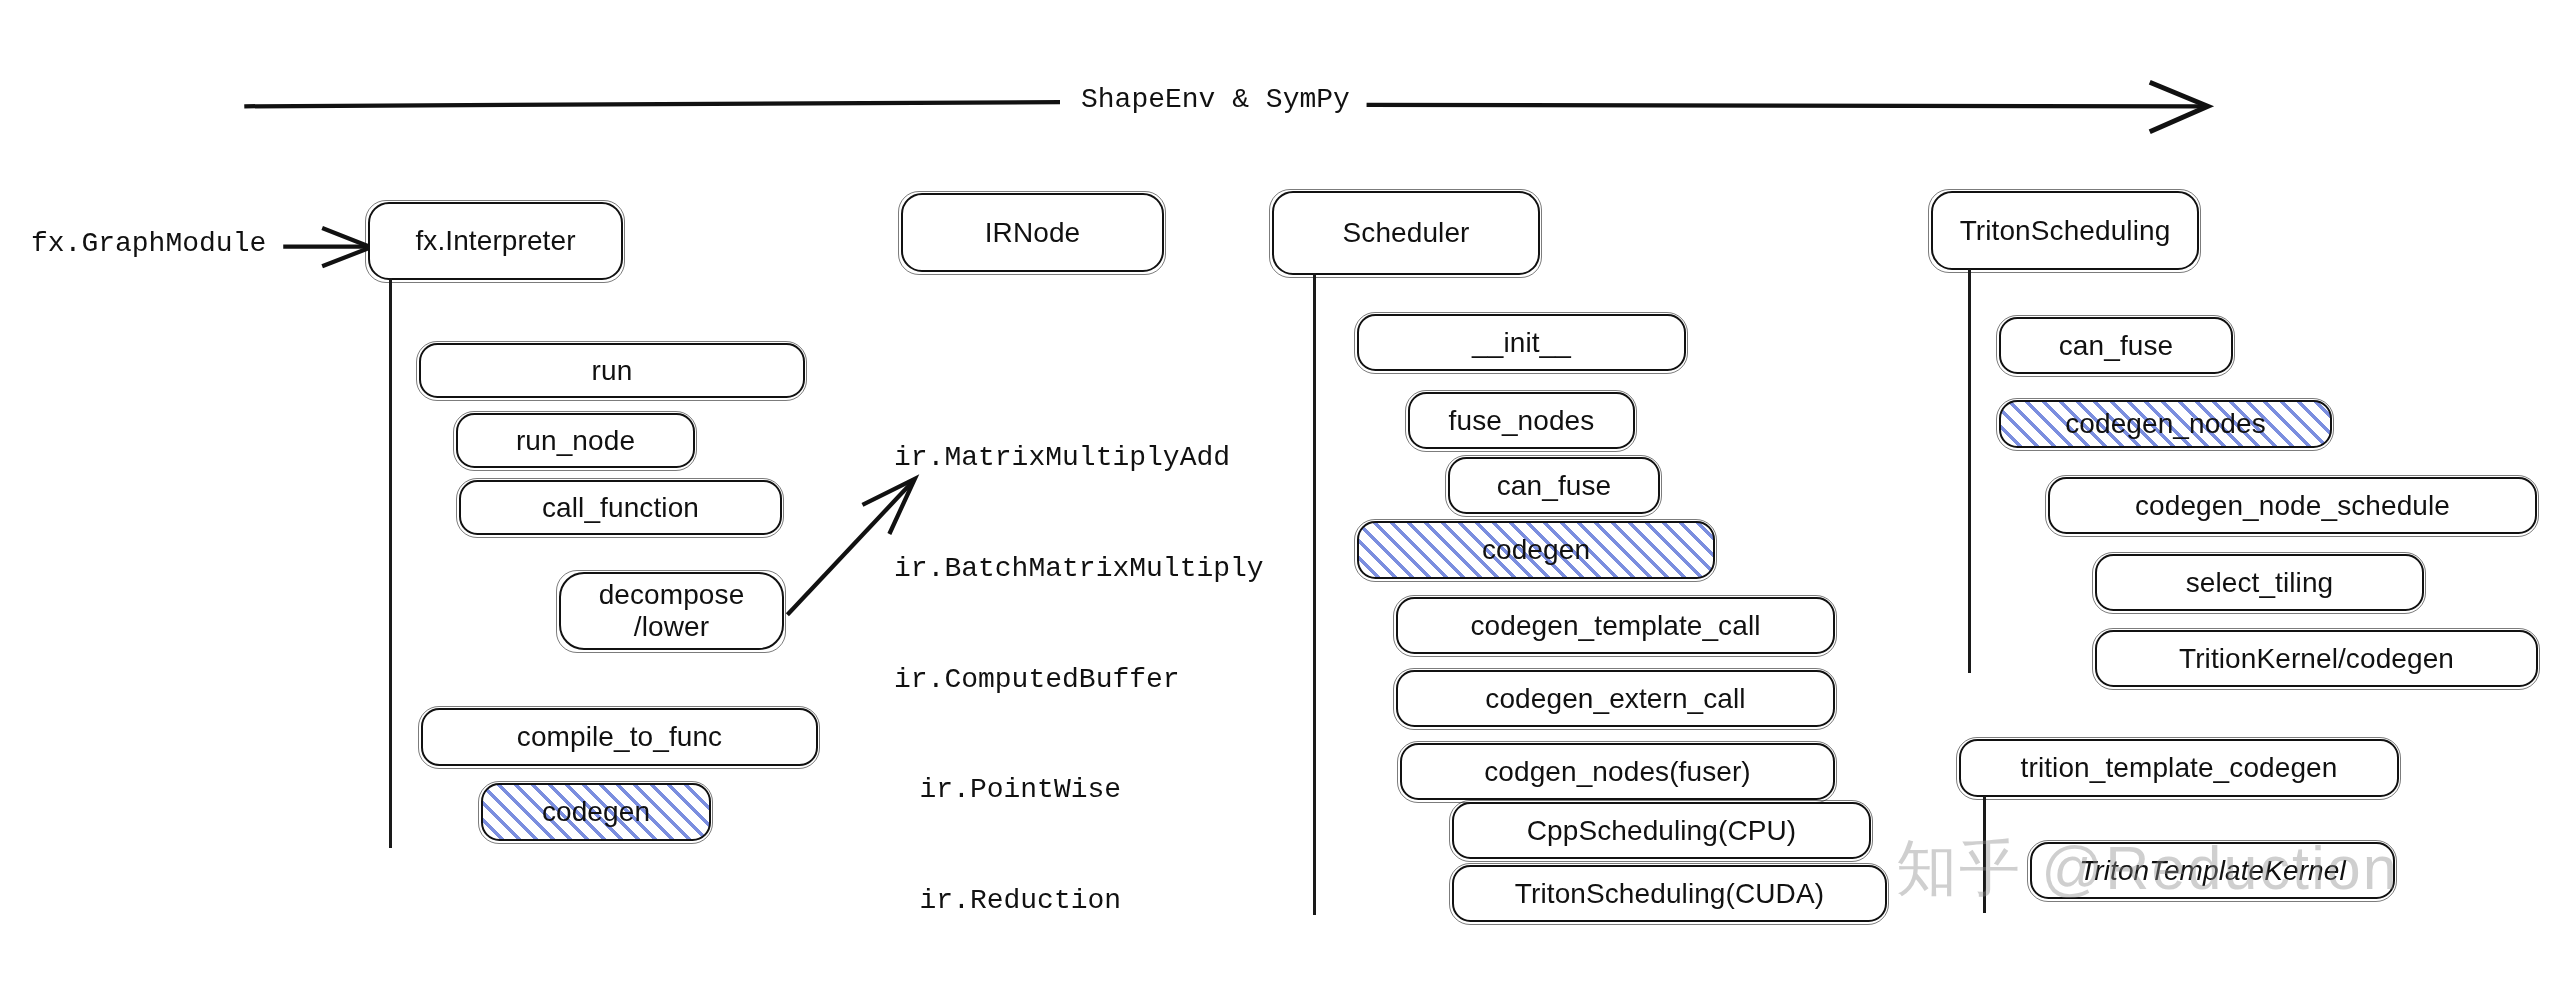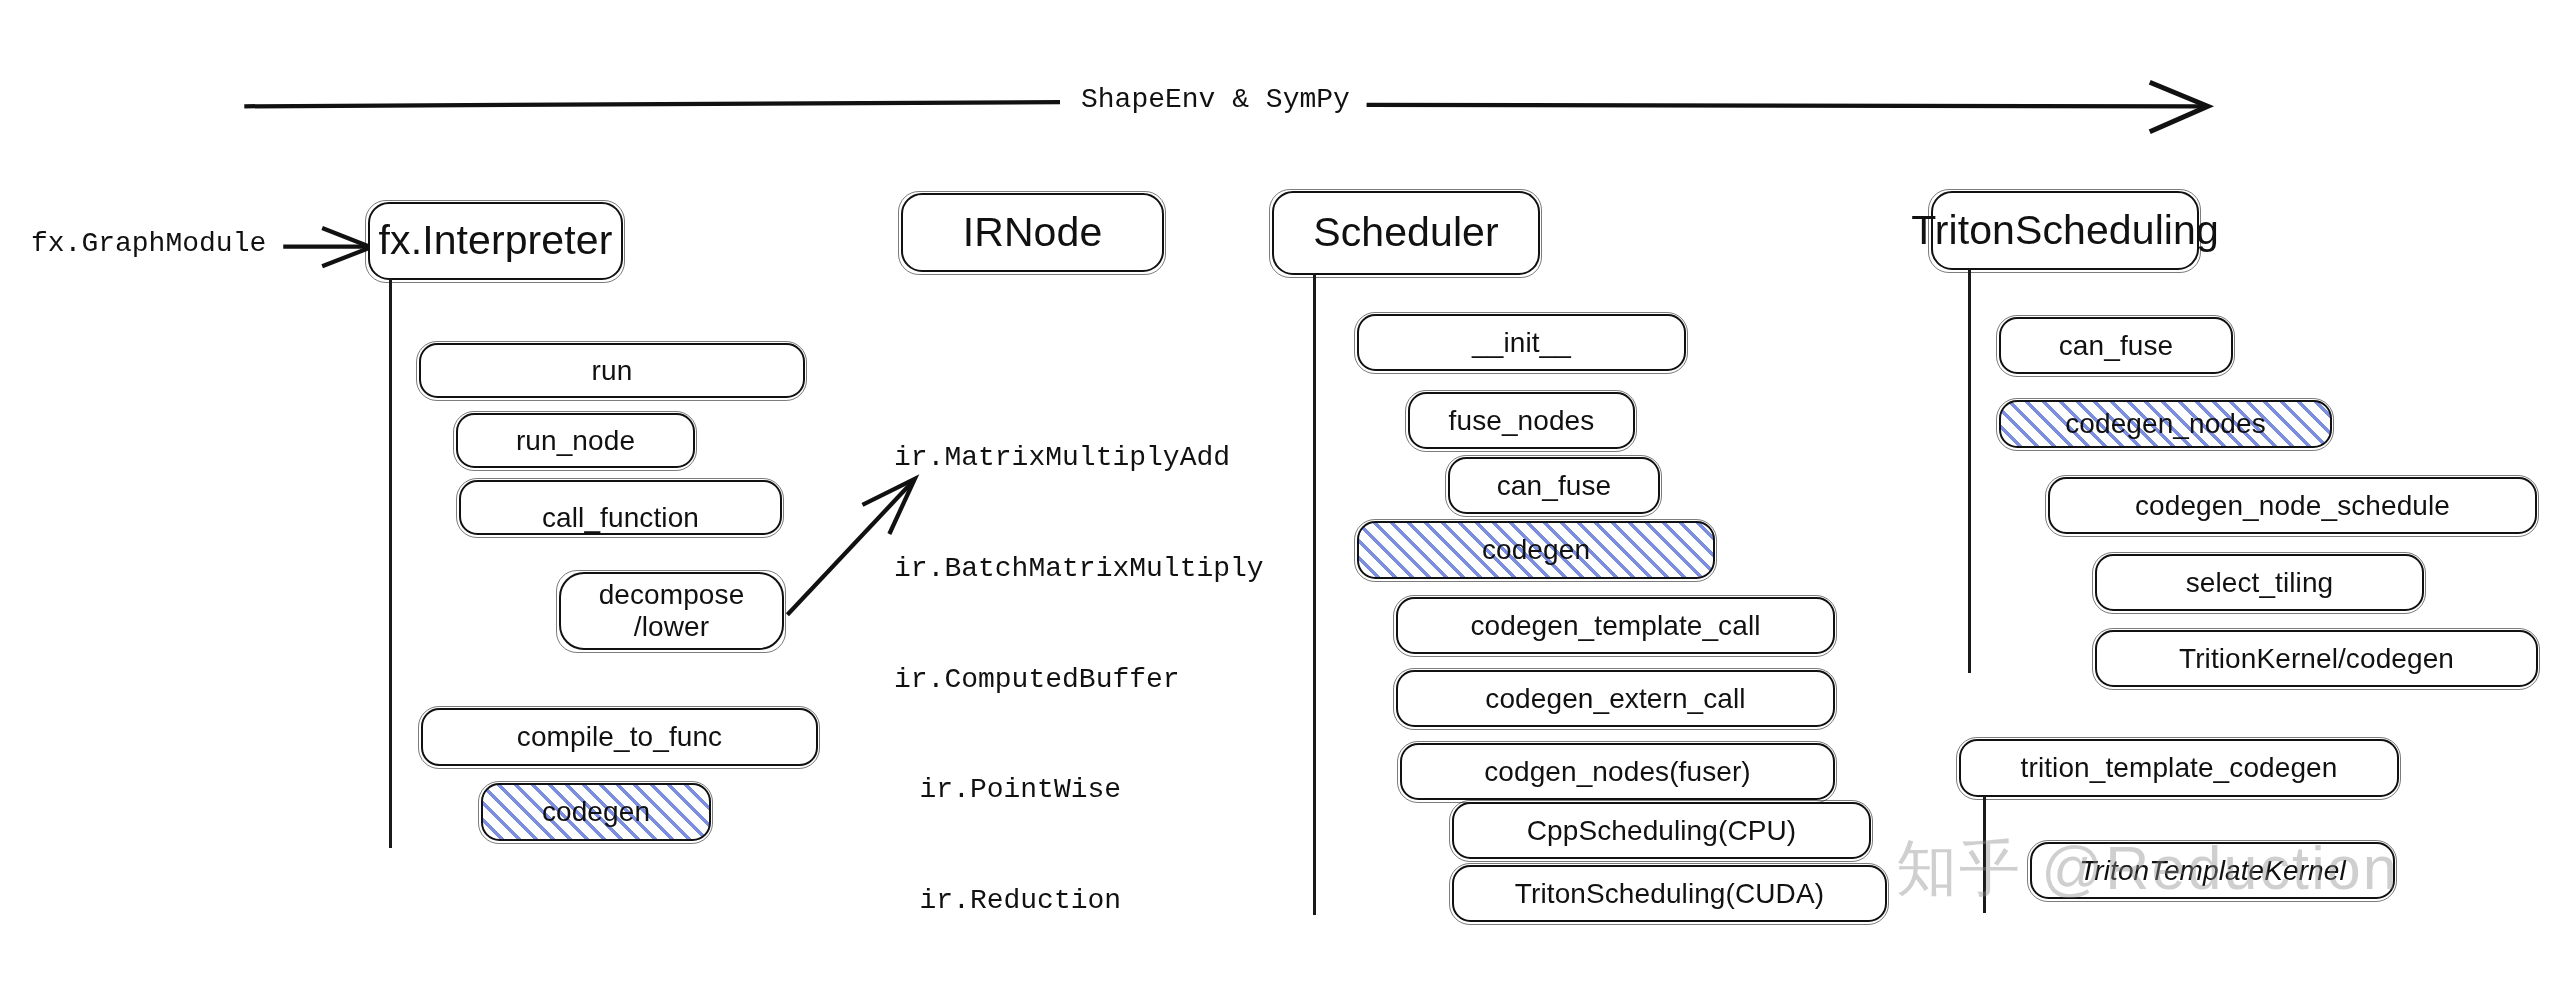--- a/index.html
+++ b/index.html
@@ -35,21 +35,21 @@
   }
   
   .box::after{
     content:"";
     position:absolute;
     left:-5px; top:-4.2px; right:-3.5px; bottom:-5px;
     border:1.4px solid rgba(17,17,17,.55);
     border-radius:21px;
     pointer-events:none;
   }
-  .box.title{ border-radius:21px; font-size:41px; }
+  .box.title{ border-radius:21px; font-size:28px; }
   .box.two-line{ white-space:normal; line-height:1.15; }
 
   
   .box.hatch{
     background-color:#ffffff;
     background-image:repeating-linear-gradient(
         45deg,
         #7b8edf 0px, #7b8edf 3.5px,
         #ffffff 3.5px, #ffffff 12px);
     border-width:2.8px;
@@ -124,21 +124,21 @@
     <span class="lbl">fx.Interpreter</span>
   </div>
   <div class="spine" style="left:389px; top:278px; height:570px;"></div>
 
   <div class="box" style="left:419px; top:343px; width:386px; height:55px;">
     <span class="lbl">run</span>
   </div>
   <div class="box" style="left:456px; top:413px; width:239px; height:55px;">
     <span class="lbl">run_node</span>
   </div>
-  <div class="box" style="left:459px; top:480px; width:323px; height:55px;align-items:flex-end;">
+  <div class="box" style="left:459px; top:480px; width:323px; height:55px;">
     <span class="lbl">call_function</span>
   </div>
   <div class="box two-line" style="left:559px; top:572px; width:225px; height:78px;border-radius:25px;">
     <span class="lbl" style="white-space:pre-line;">decompose
 /lower</span>
   </div>
   <div class="box" style="left:421px; top:708px; width:397px; height:58px;">
     <span class="lbl">compile_to_func</span>
   </div>
   <div class="box hatch" style="left:481px; top:783px; width:230px; height:58px;">

